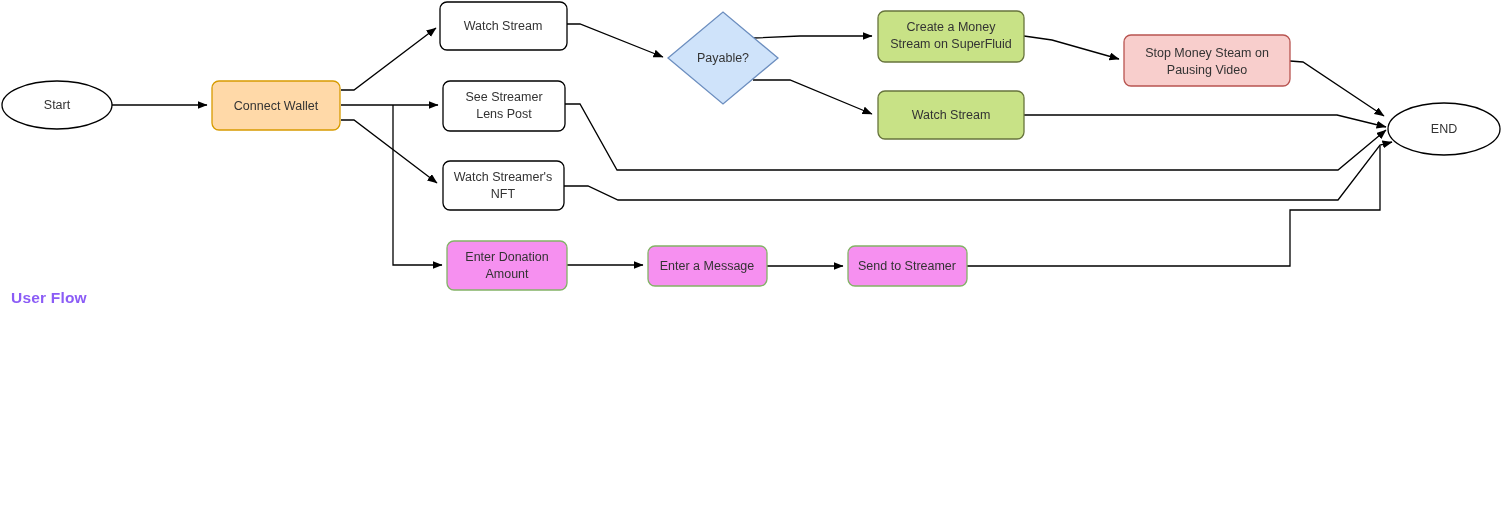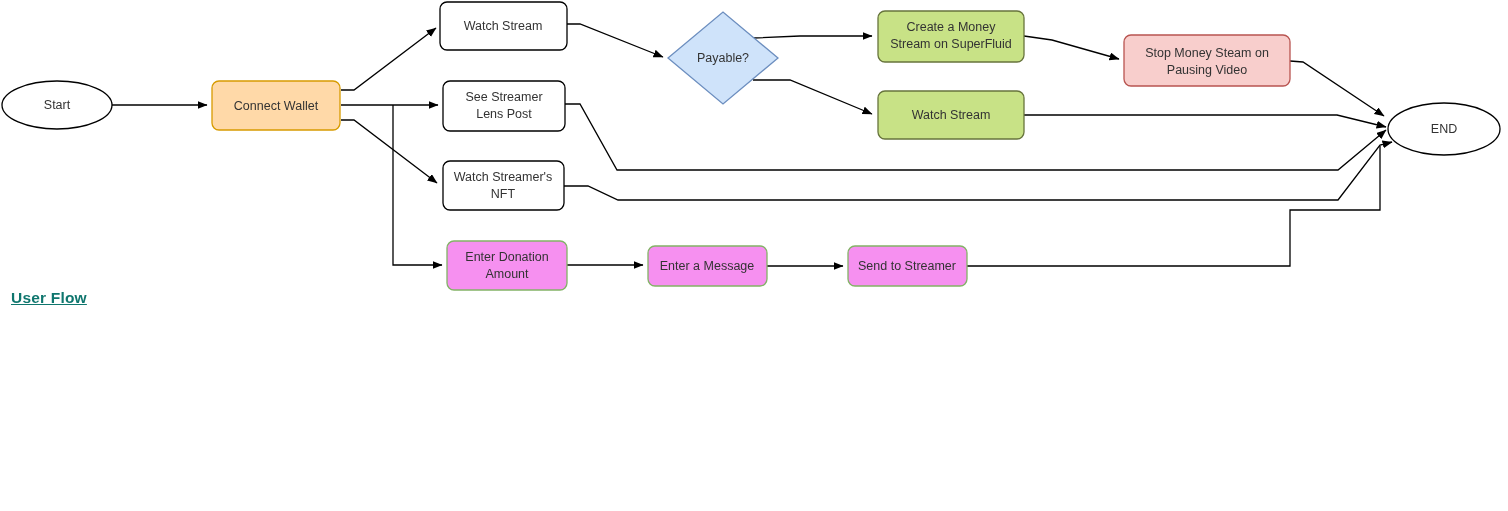--- a/index.html
+++ b/index.html
@@ -28,22 +28,21 @@
     font-size: 12.5px;
     fill: #333333;
     text-anchor: middle;
   }
   .flow-title {
     position: absolute;
     left: 11px;
     top: 289px;
     font-size: 15.5px;
     font-weight: bold;
-    color: #0f766e;
-    text-decoration: underline;
+    color: #8b5cf6;
     letter-spacing: 0.2px;
   }
 </style>
 </head>
 <body>
 
 <div class="canvas-wrap">
 
   <svg width="1508" height="511" viewBox="0 0 1508 511">
     <defs>

